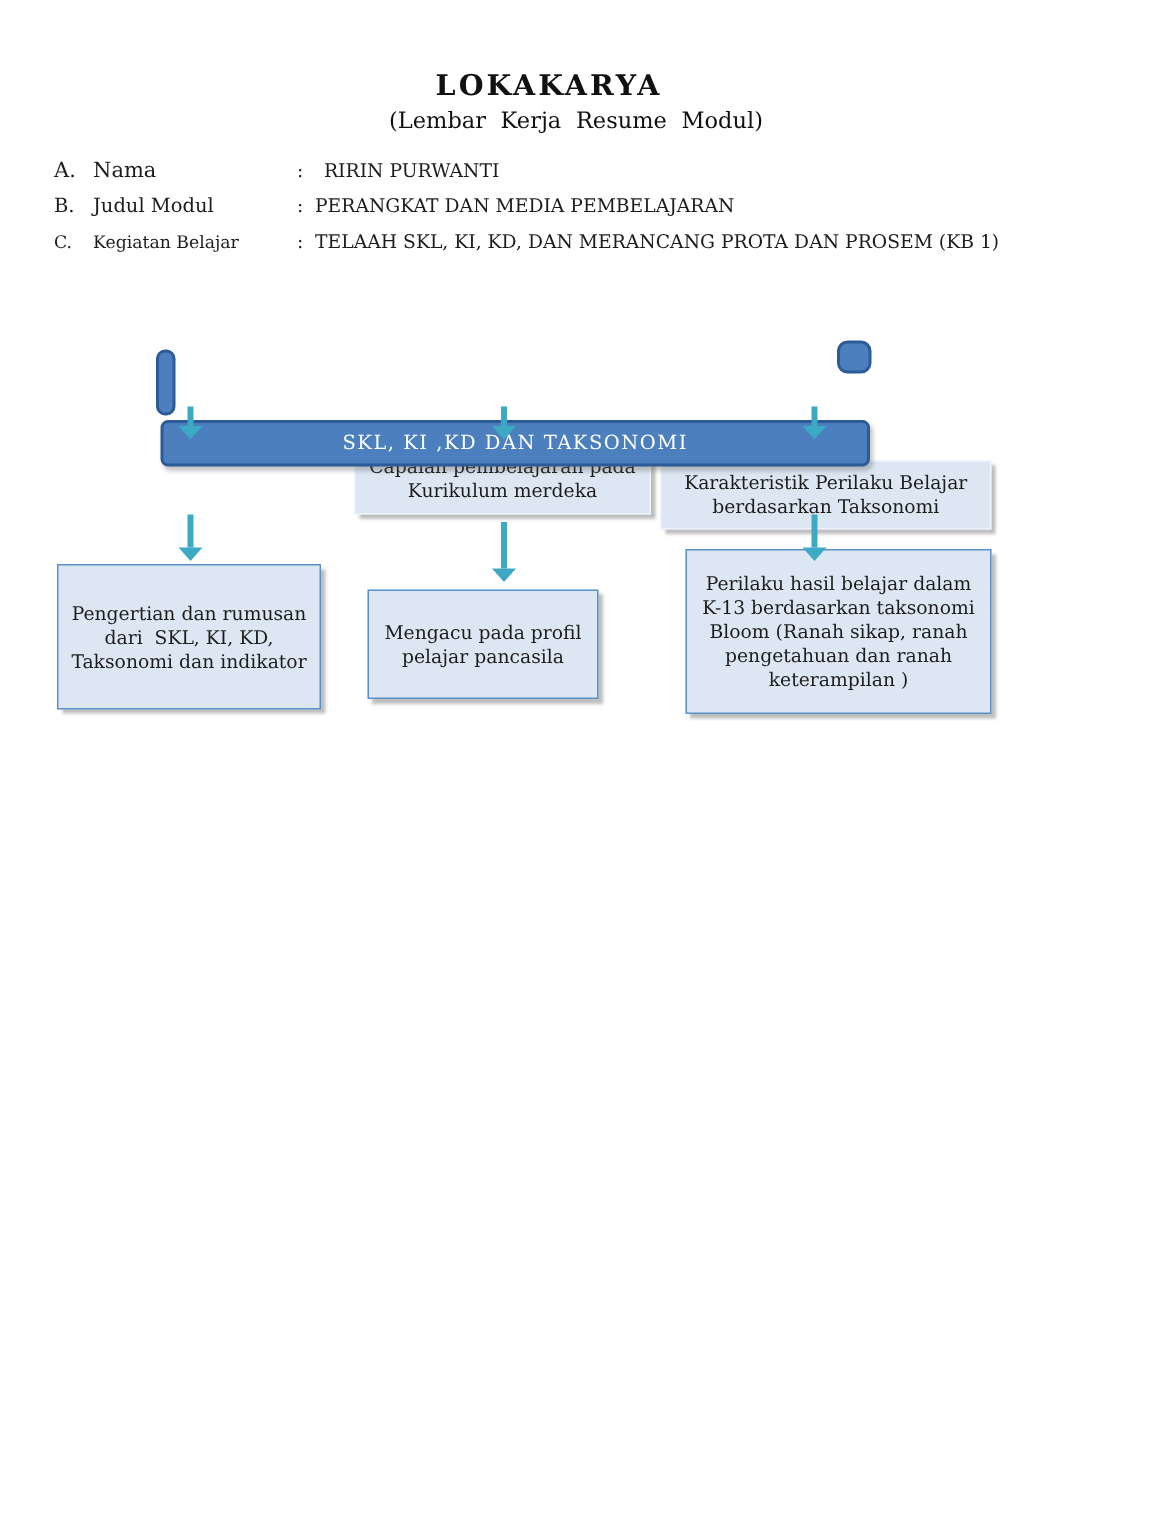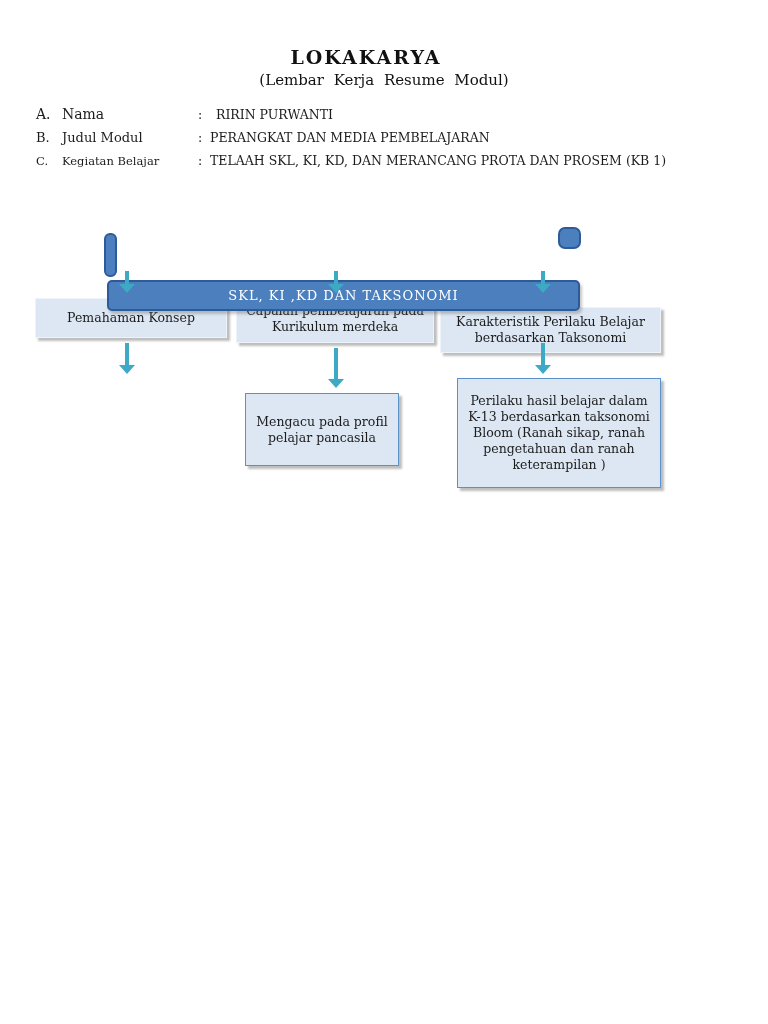--- a/index.html
+++ b/index.html
@@ -68,21 +68,21 @@
     box-shadow:3px 3px 2px rgba(125,125,125,0.5); padding:4px 6px;
   }
   .node span{ white-space:pre-wrap; }
   .node.plain{ border:1px solid var(--box-border-light); }
   .node.outlined{ border:1px solid var(--box-border-blue); }
   .n-b1{ left:35px;  top:298px; width:192px; height:40px; }
   .n-b2{ left:236px; top:295px; width:198px; height:48px; }
   .n-b3{ left:440px; top:296px; width:221px; height:46px;margin-top:11px; }
   .n-c1{ left:38px;  top:376px; width:176px; height:97px; }
   .n-c2{ left:245px; top:393px; width:154px; height:73px; }
-  .n-c3{ left:457px; top:378px; width:204px; height:110px; }
+  .n-c3{ left:457px; top:366px; width:204px; height:110px; }
   .a1{ left:119px; top:271px; height:22px; }
   .a2{ left:328px; top:271px; height:22px; }
   .a3{ left:535px; top:271px; height:22px; }
   .a4{ left:119px; top:343px; height:31px; }
   .a5{ left:328px; top:348px; height:40px; }
   .a6{ left:535px; top:343px; height:31px; }
 </style>
 </head>
 <body>
 
@@ -126,43 +126,43 @@
       </div>
     <div class="arrow a2">
         <div class="stem"></div>
         <div class="head"></div>
       </div>
     <div class="arrow a3">
         <div class="stem"></div>
         <div class="head"></div>
       </div>
 
-    <div class="node plain n-b1">
-      <span>Pemahaman Konsep</span>
-    </div>
     <div class="node plain n-b2">
       <span>Capaian pembelajaran pada Kurikulum merdeka</span>
     </div>
     <div class="node plain n-b3">
       <span>Karakteristik Perilaku Belajar berdasarkan Taksonomi</span>
     </div>
 
     <div class="arrow a4">
         <div class="stem"></div>
         <div class="head"></div>
       </div>
     <div class="arrow a5">
         <div class="stem"></div>
         <div class="head"></div>
       </div>
     <div class="arrow a6">
         <div class="stem"></div>
         <div class="head"></div>
       </div>
 
+    <div class="node outlined n-c1">
+      <span>Pengertian dan rumusan dari  SKL, KI, KD, Taksonomi dan indikator</span>
+    </div>
     <div class="node outlined n-c2">
       <span>Mengacu pada profil pelajar pancasila</span>
     </div>
     <div class="node outlined n-c3">
       <span>Perilaku hasil belajar dalam K-13 berdasarkan taksonomi Bloom (Ranah sikap, ranah pengetahuan dan ranah keterampilan )</span>
     </div>
 
   </div>
 </div>
 

